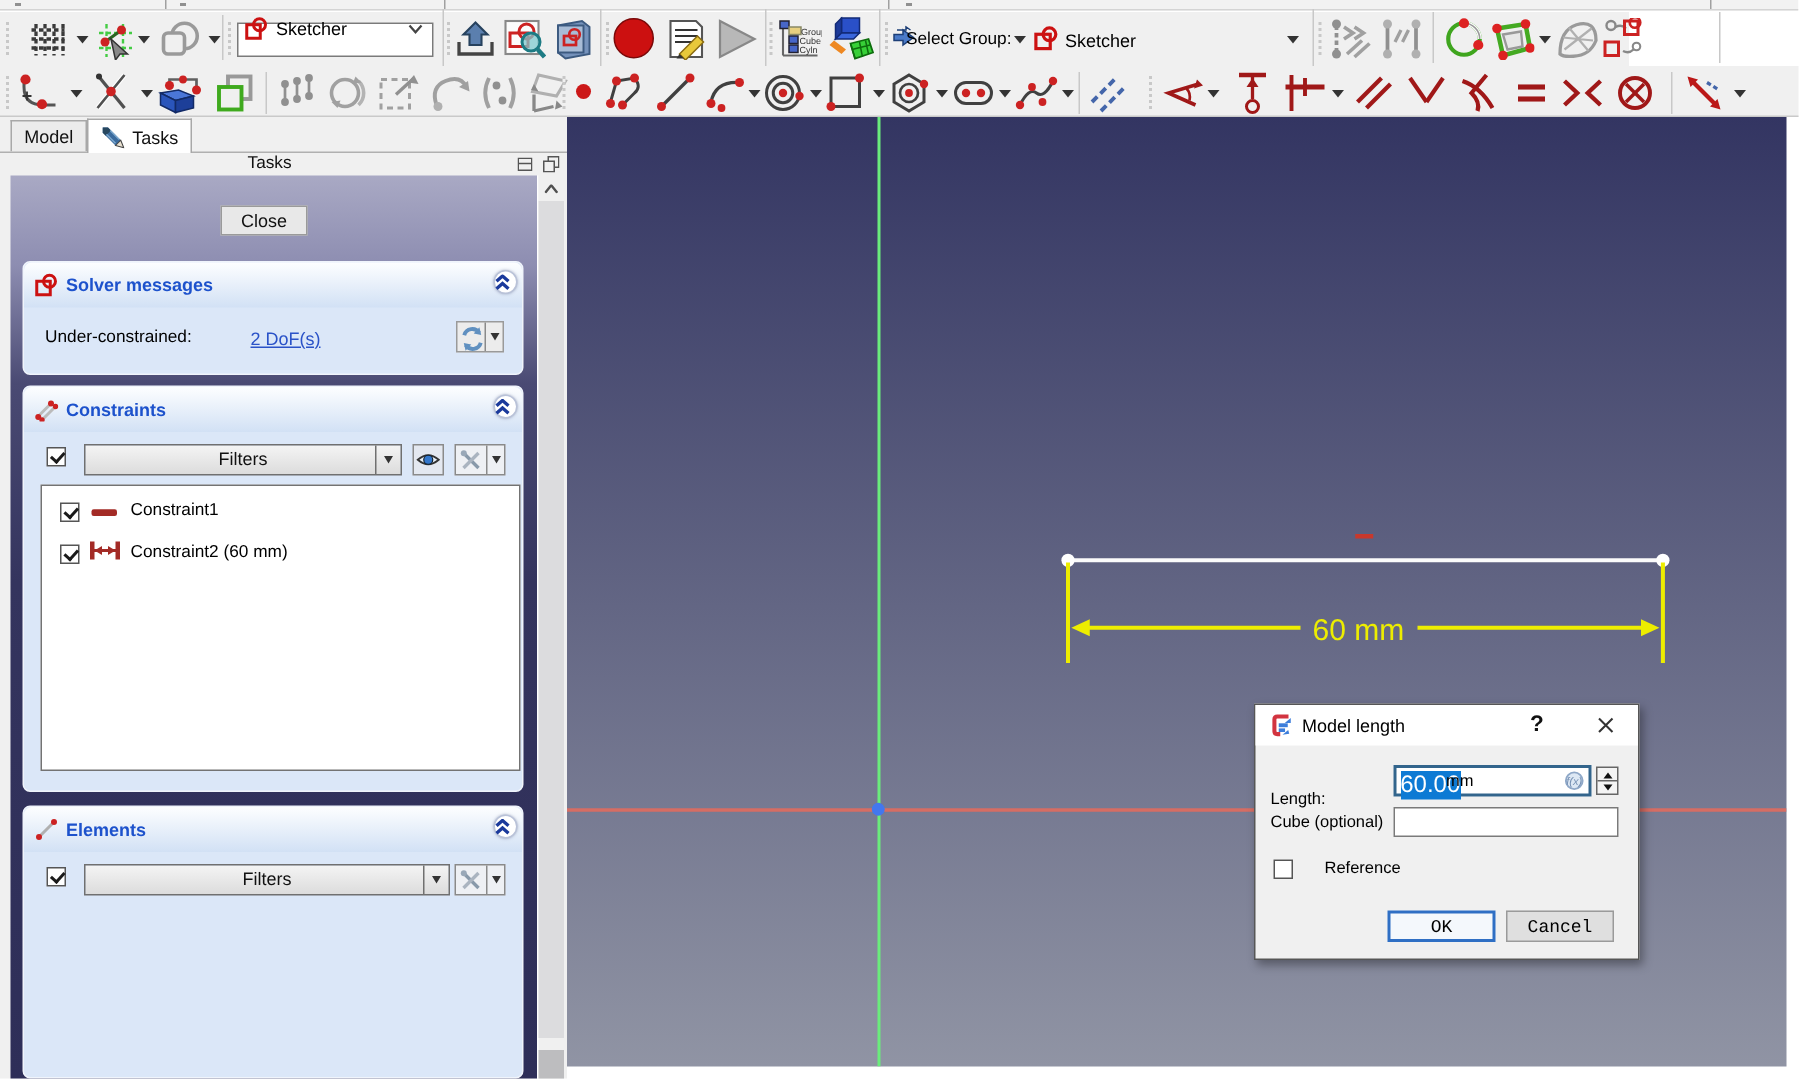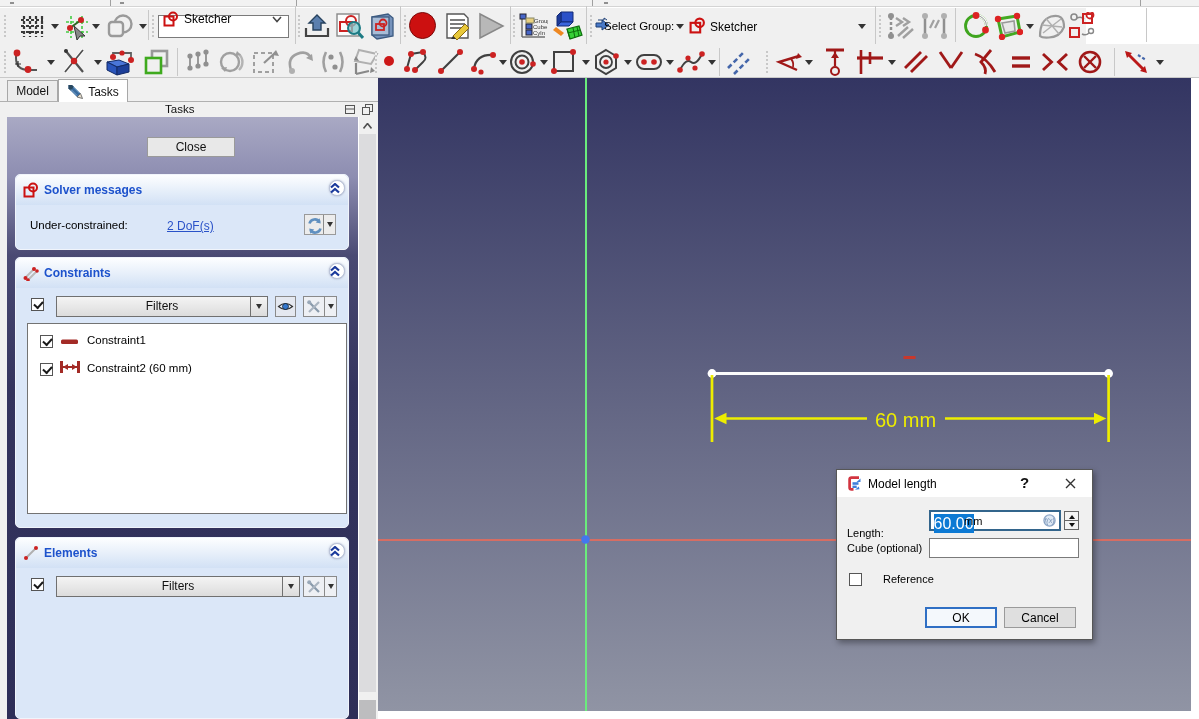--- a/index.html
+++ b/index.html
@@ -1,16 +1,16 @@
 <!DOCTYPE html>
 <html><head>
 <meta charset="utf-8">
 <style>
   * { margin:0; padding:0; box-sizing:border-box; }
-  button { font-family:Liberation Sans, sans-serif; }
+  button { font-family:Liberation Mono, monospace; }
   html,body { width:1199px; height:719px; background:#fff; overflow:hidden;
     font-family:"Liberation Sans", sans-serif; }
   .abs { position:absolute; }
   #page { position:relative; width:1199px; height:719px; }
   
   #topstrip { left:0; top:0; width:1199px; height:8px; background:#f7f7f7; }
   #tb1 { left:0; top:8px; width:1086px; height:36px; background:#f0f0f0; }
   #tb2 { left:0; top:44px; width:1199px; height:34px; background:#f0f0f0; border-bottom:1px solid #c9c9c9; }
   .grip { width:4px; background-image:repeating-linear-gradient(#f0f0f0 0 2px, #c8c8c8 2px 4px); background-size:2px 100%; background-repeat:no-repeat; background-position:1px 0; }
   .vsep { width:1px; background:#c8c8c8; }
@@ -38,21 +38,21 @@
   .btn { position:absolute; background:#f2f2f2; border:1px solid #8a8a8a; }
   
   #viewport { left:378px; top:78px; width:813px; height:633px; background:linear-gradient(#333562, #9094a4); }
   
   #dialog { position:absolute; left:836px; top:469px; width:257px; height:171px; background:#f0f0f0; border:1px solid #565656; box-shadow:2px 3px 6px rgba(0,0,0,0.35); }
   #dlg-title { height:27px; background:#fff; display:flex; align-items:center; }
   #dlg-title .t { font-size:12px; color:#000; margin-left:6px; }
   .dlg-label { position:absolute; font-size:11.5px; color:#000; }
   #dialog .dlg-label { font-size:11px; }
   .dlg-input { position:absolute; background:#fff; border:1px solid #7a7a7a; }
-  #closebtn { left:147px; top:137px; width:88px; height:20px; background:#e8e8e8; border:1px solid #9a9a9a; font-size:12px; font-family:"Liberation Sans",sans-serif; color:#111; }
+  #closebtn { left:147px; top:137px; width:58px; height:20px; background:#e8e8e8; border:1px solid #9a9a9a; font-size:12px; font-family:"Liberation Sans",sans-serif; color:#111; }
   .gbox svg { display:block; }
 </style>
 </head>
 <body>
 <div id="page">
   <div id="topstrip" class="abs" style="background:#f2f2f2; border-bottom:1px solid #d4d4d4; height:7px;">
     <div class="abs" style="left:110px;top:0;width:1px;height:6px;background:#a0a0a0;"></div>
     <div class="abs" style="left:296px;top:0;width:1px;height:6px;background:#a0a0a0;"></div>
     <div class="abs" style="left:592px;top:0;width:1px;height:6px;background:#a0a0a0;"></div>
     <div class="abs" style="left:1140px;top:0;width:1px;height:6px;background:#a0a0a0;"></div>

